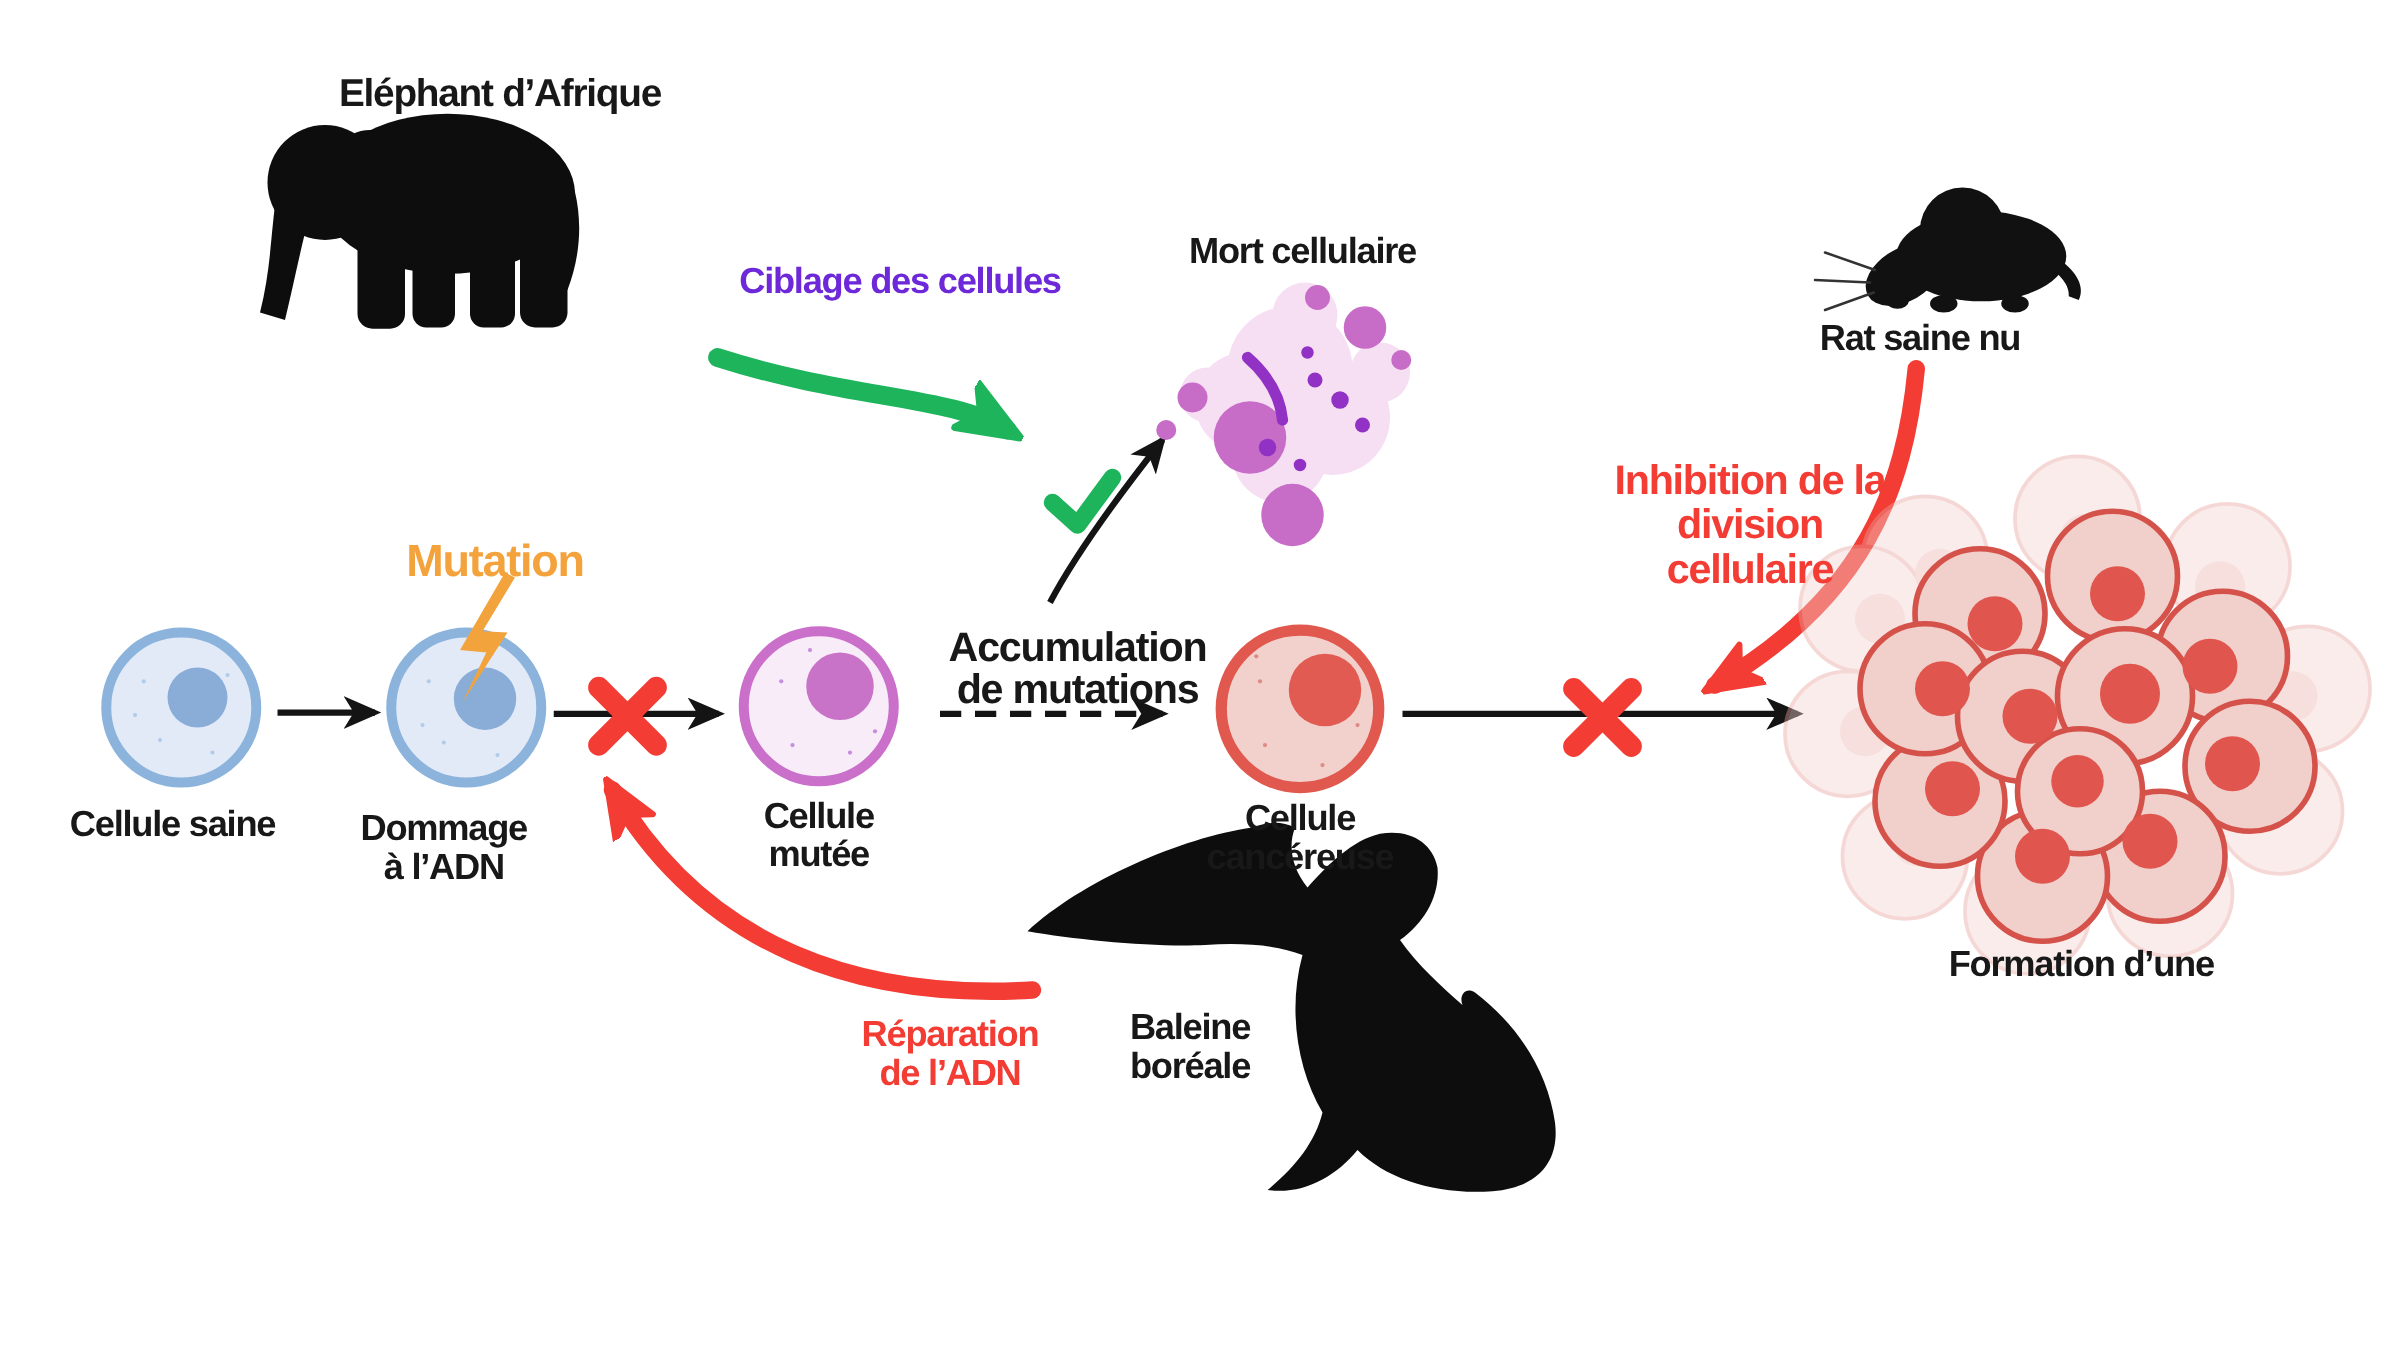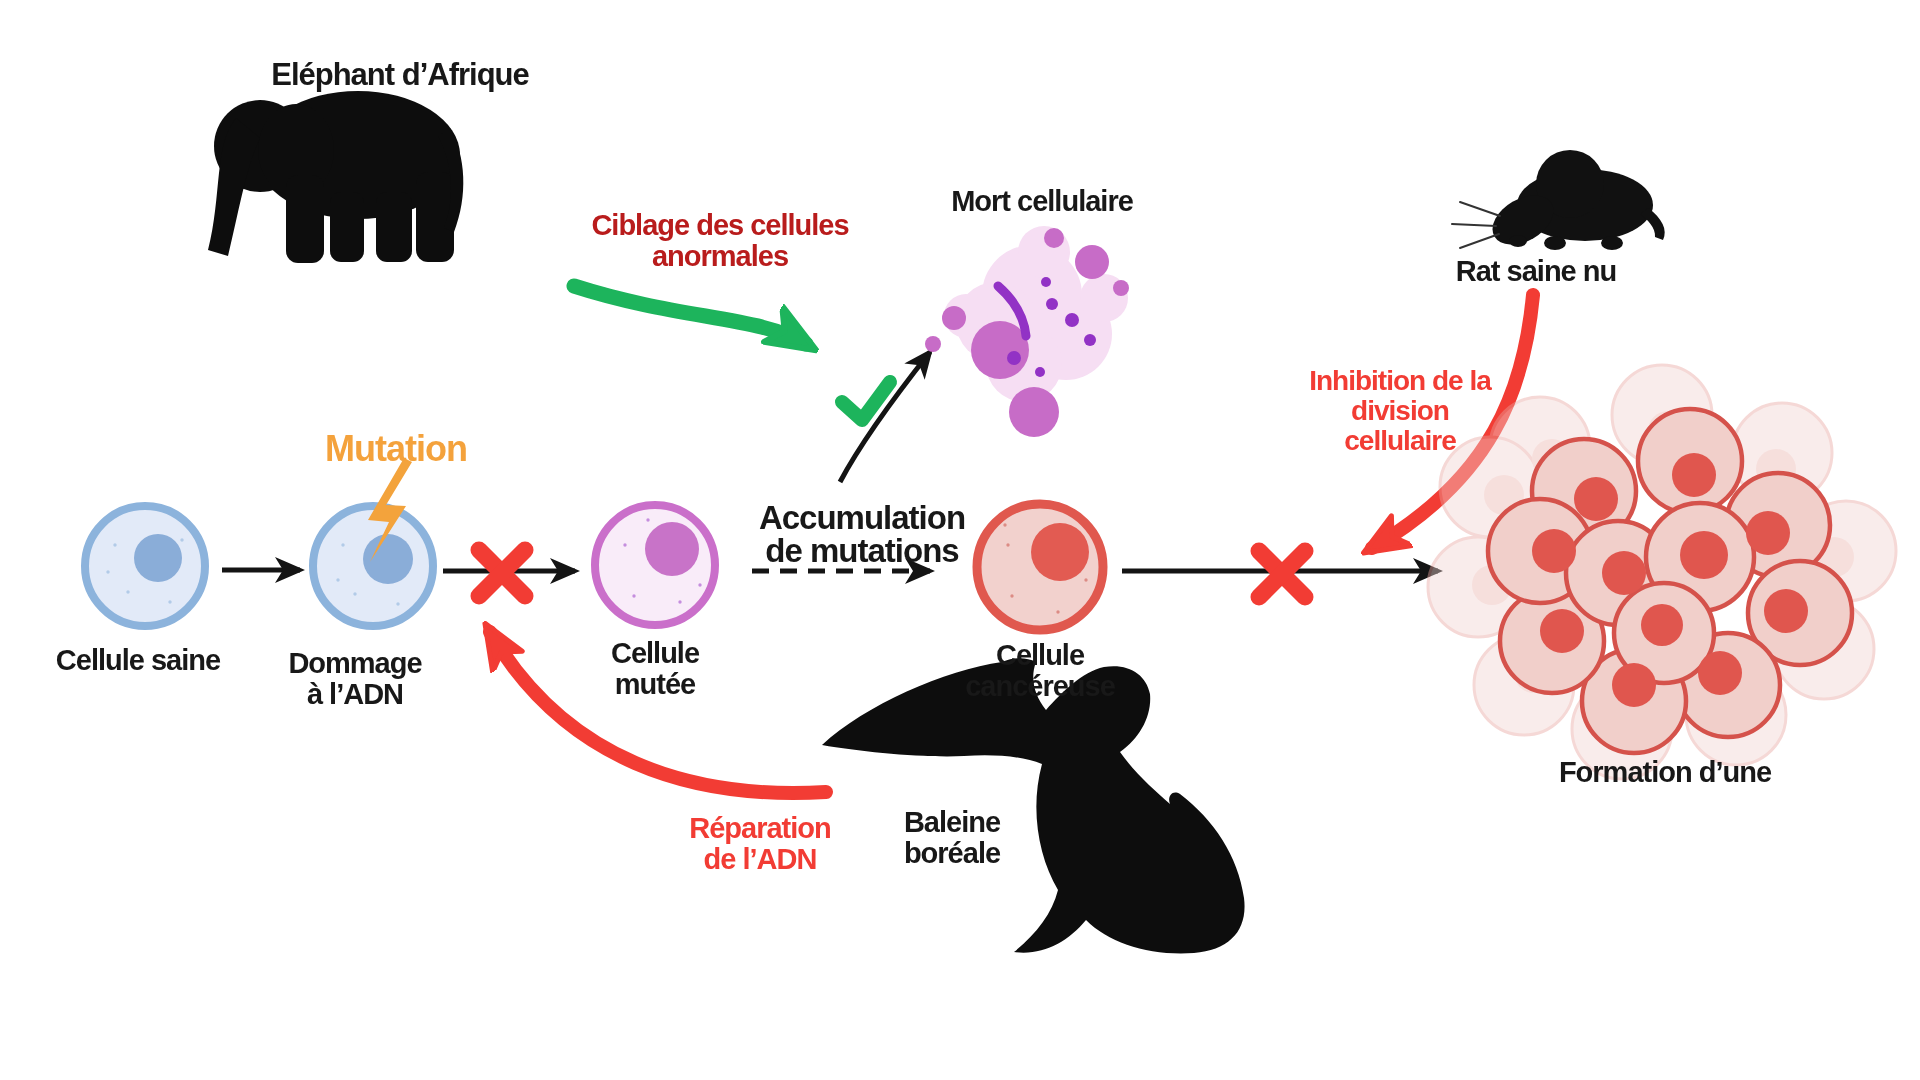--- a/index.html
+++ b/index.html
@@ -2,21 +2,21 @@
 <html><head>
 <meta charset="utf-8">
 <style>
   html,body{margin:0;padding:0;background:#fff;}
   .stage{position:relative;width:1920px;height:1080px;background:#fff;overflow:hidden;
          font-family:"Liberation Sans",sans-serif;}
   .svglayer{position:absolute;left:0;top:0;width:1920px;height:1080px;}
   .lbl{position:absolute;text-align:center;font-weight:bold;font-size:29px;
        color:#181818;line-height:1.07;letter-spacing:-1px;}
   .lbl span{display:block;}
-  .green{color:#b91c1c;}
+  .green{color:#6d28d9;}
   .red{color:#f23c34;}
   .orange{color:#f4a23c;font-size:36px;}
   .big{font-size:31px;}
 </style>
 </head>
 <body>
 
 <div class="stage">
 
 <svg class="svglayer" viewBox="0 0 1920 1080">
@@ -236,28 +236,27 @@
           <circle cx="1704" cy="555" r="24"></circle>
       <circle cx="1662" cy="625" r="21"></circle>
     </g>
   </g>
 </svg>
 
 <div class="lbl big" style="left:230px;top:58px;width:340px;">Eléphant d’Afrique</div>
 
 <div class="lbl green" style="left:570px;top:210px;width:300px;">
   <span>Ciblage des cellules</span>
-  <span>anormales</span>
 </div>
 
 <div class="lbl" style="left:922px;top:186px;width:240px;">Mort cellulaire</div>
 
 <div class="lbl" style="left:1426px;top:256px;width:220px;">Rat saine nu</div>
 
-<div class="lbl red" style="left:1290px;top:366px;width:220px;font-size:28px;">
+<div class="lbl red" style="left:1290px;top:366px;width:220px;font-size:33px;">
   <span>Inhibition de la</span>
   <span>division</span>
   <span>cellulaire</span>
 </div>
 
 <div class="lbl orange" style="left:306px;top:430px;width:180px;">Mutation</div>
 
 <div class="lbl" style="left:752px;top:501px;width:220px;font-size:33px;line-height:1.0;">
   <span>Accumulation</span>
   <span>de mutations</span>

